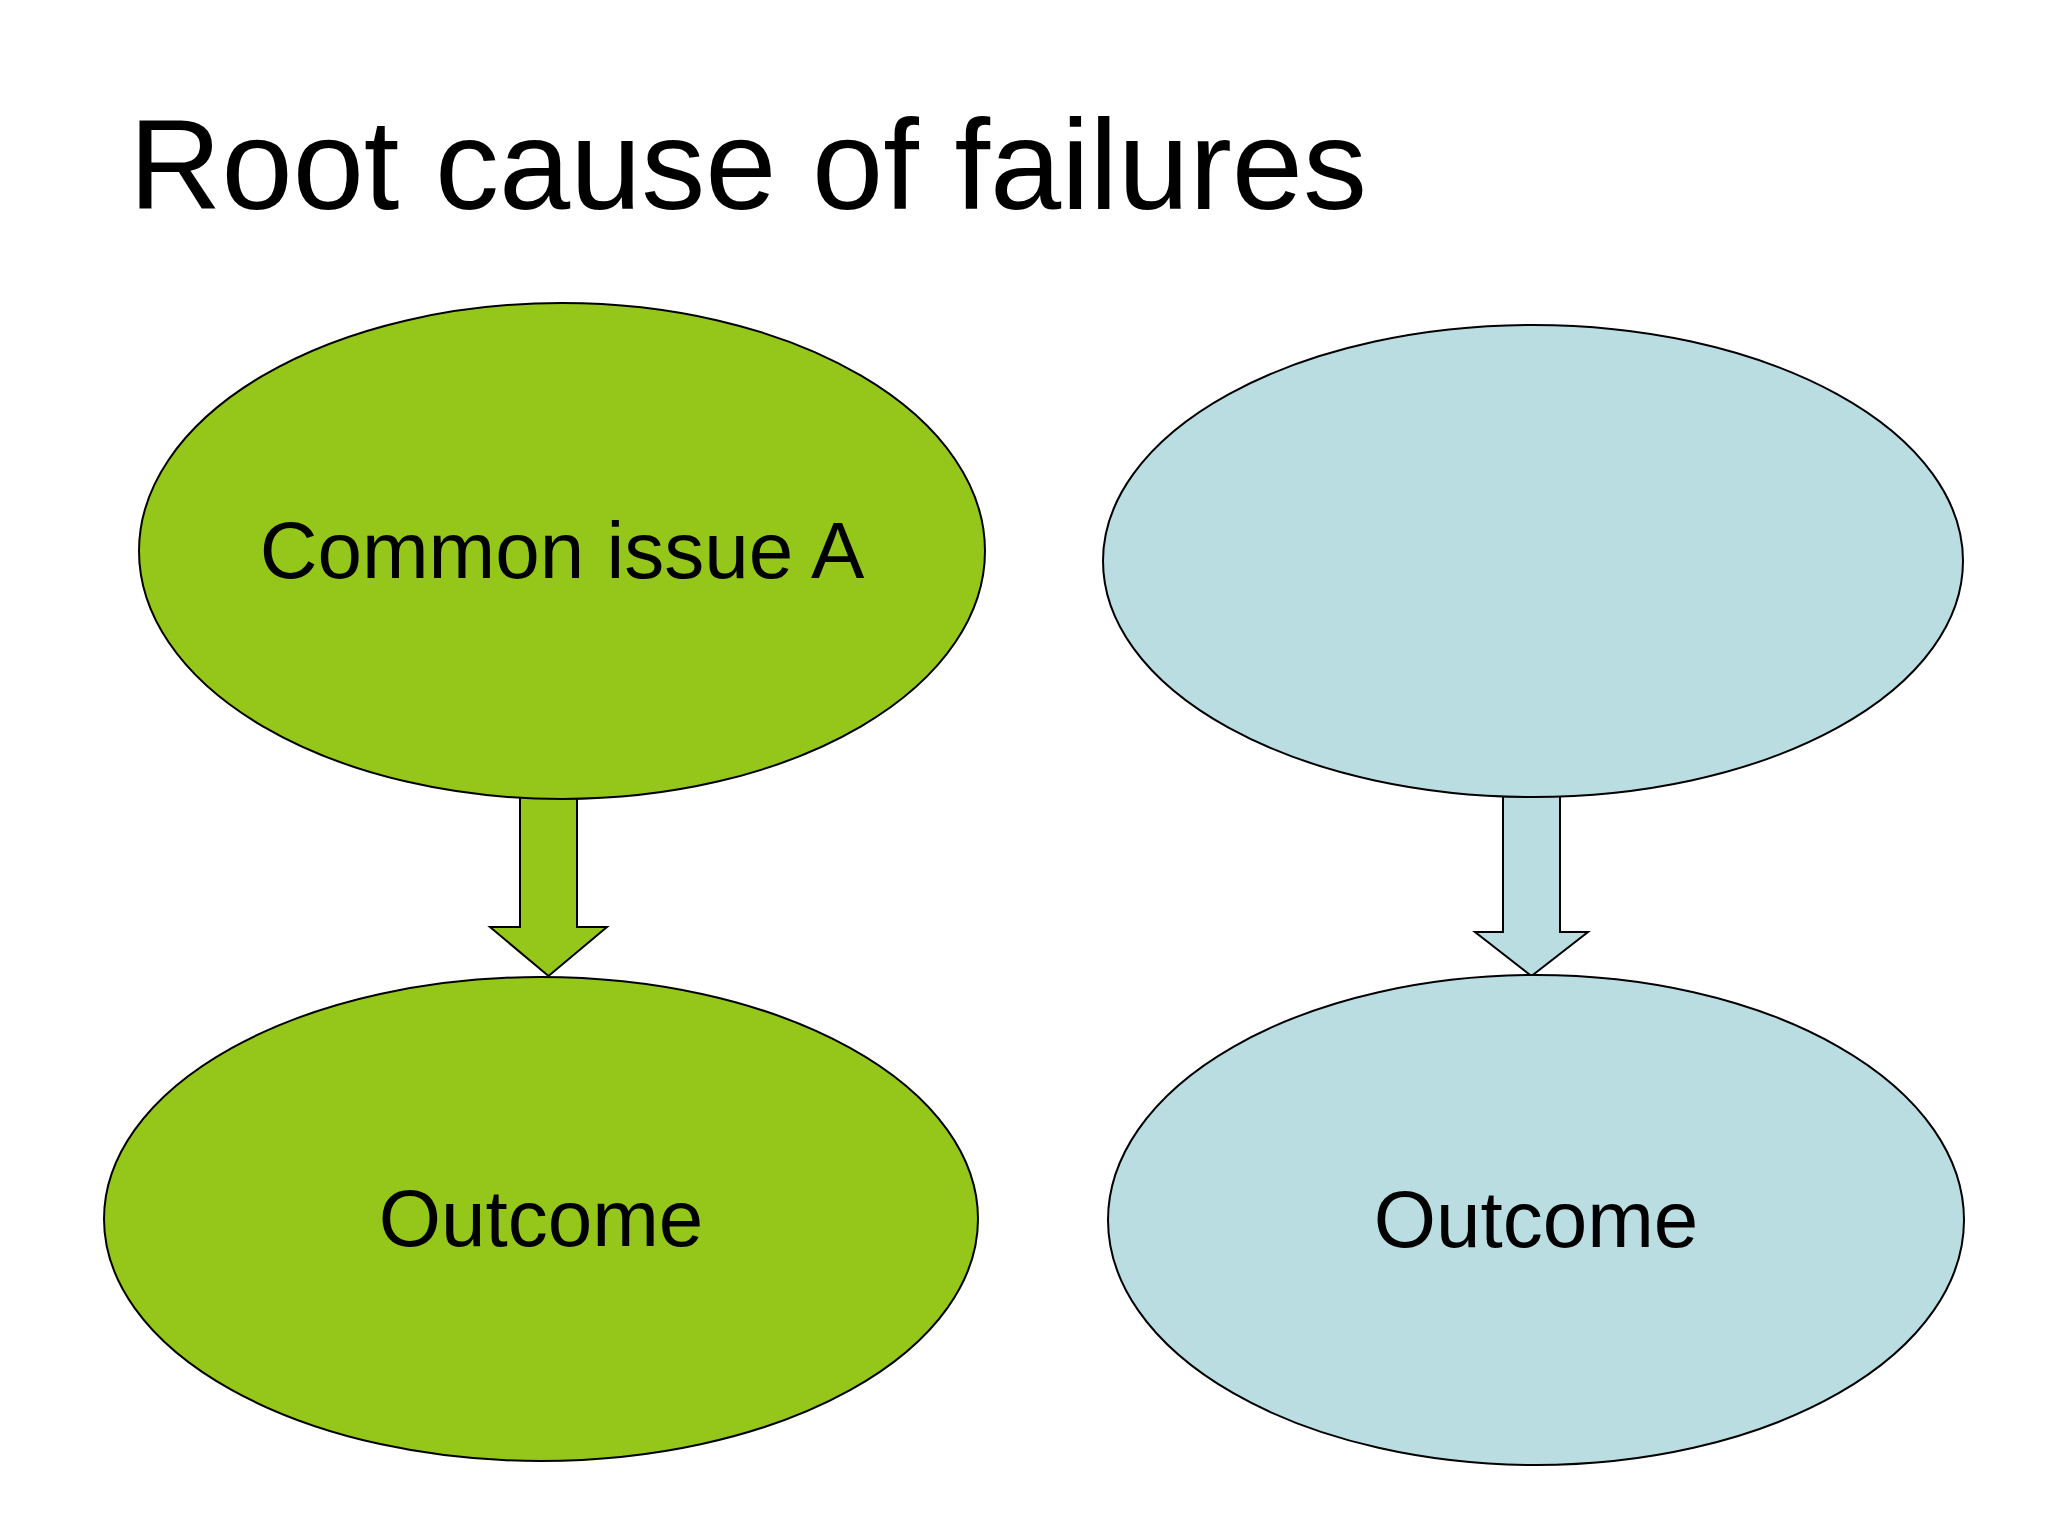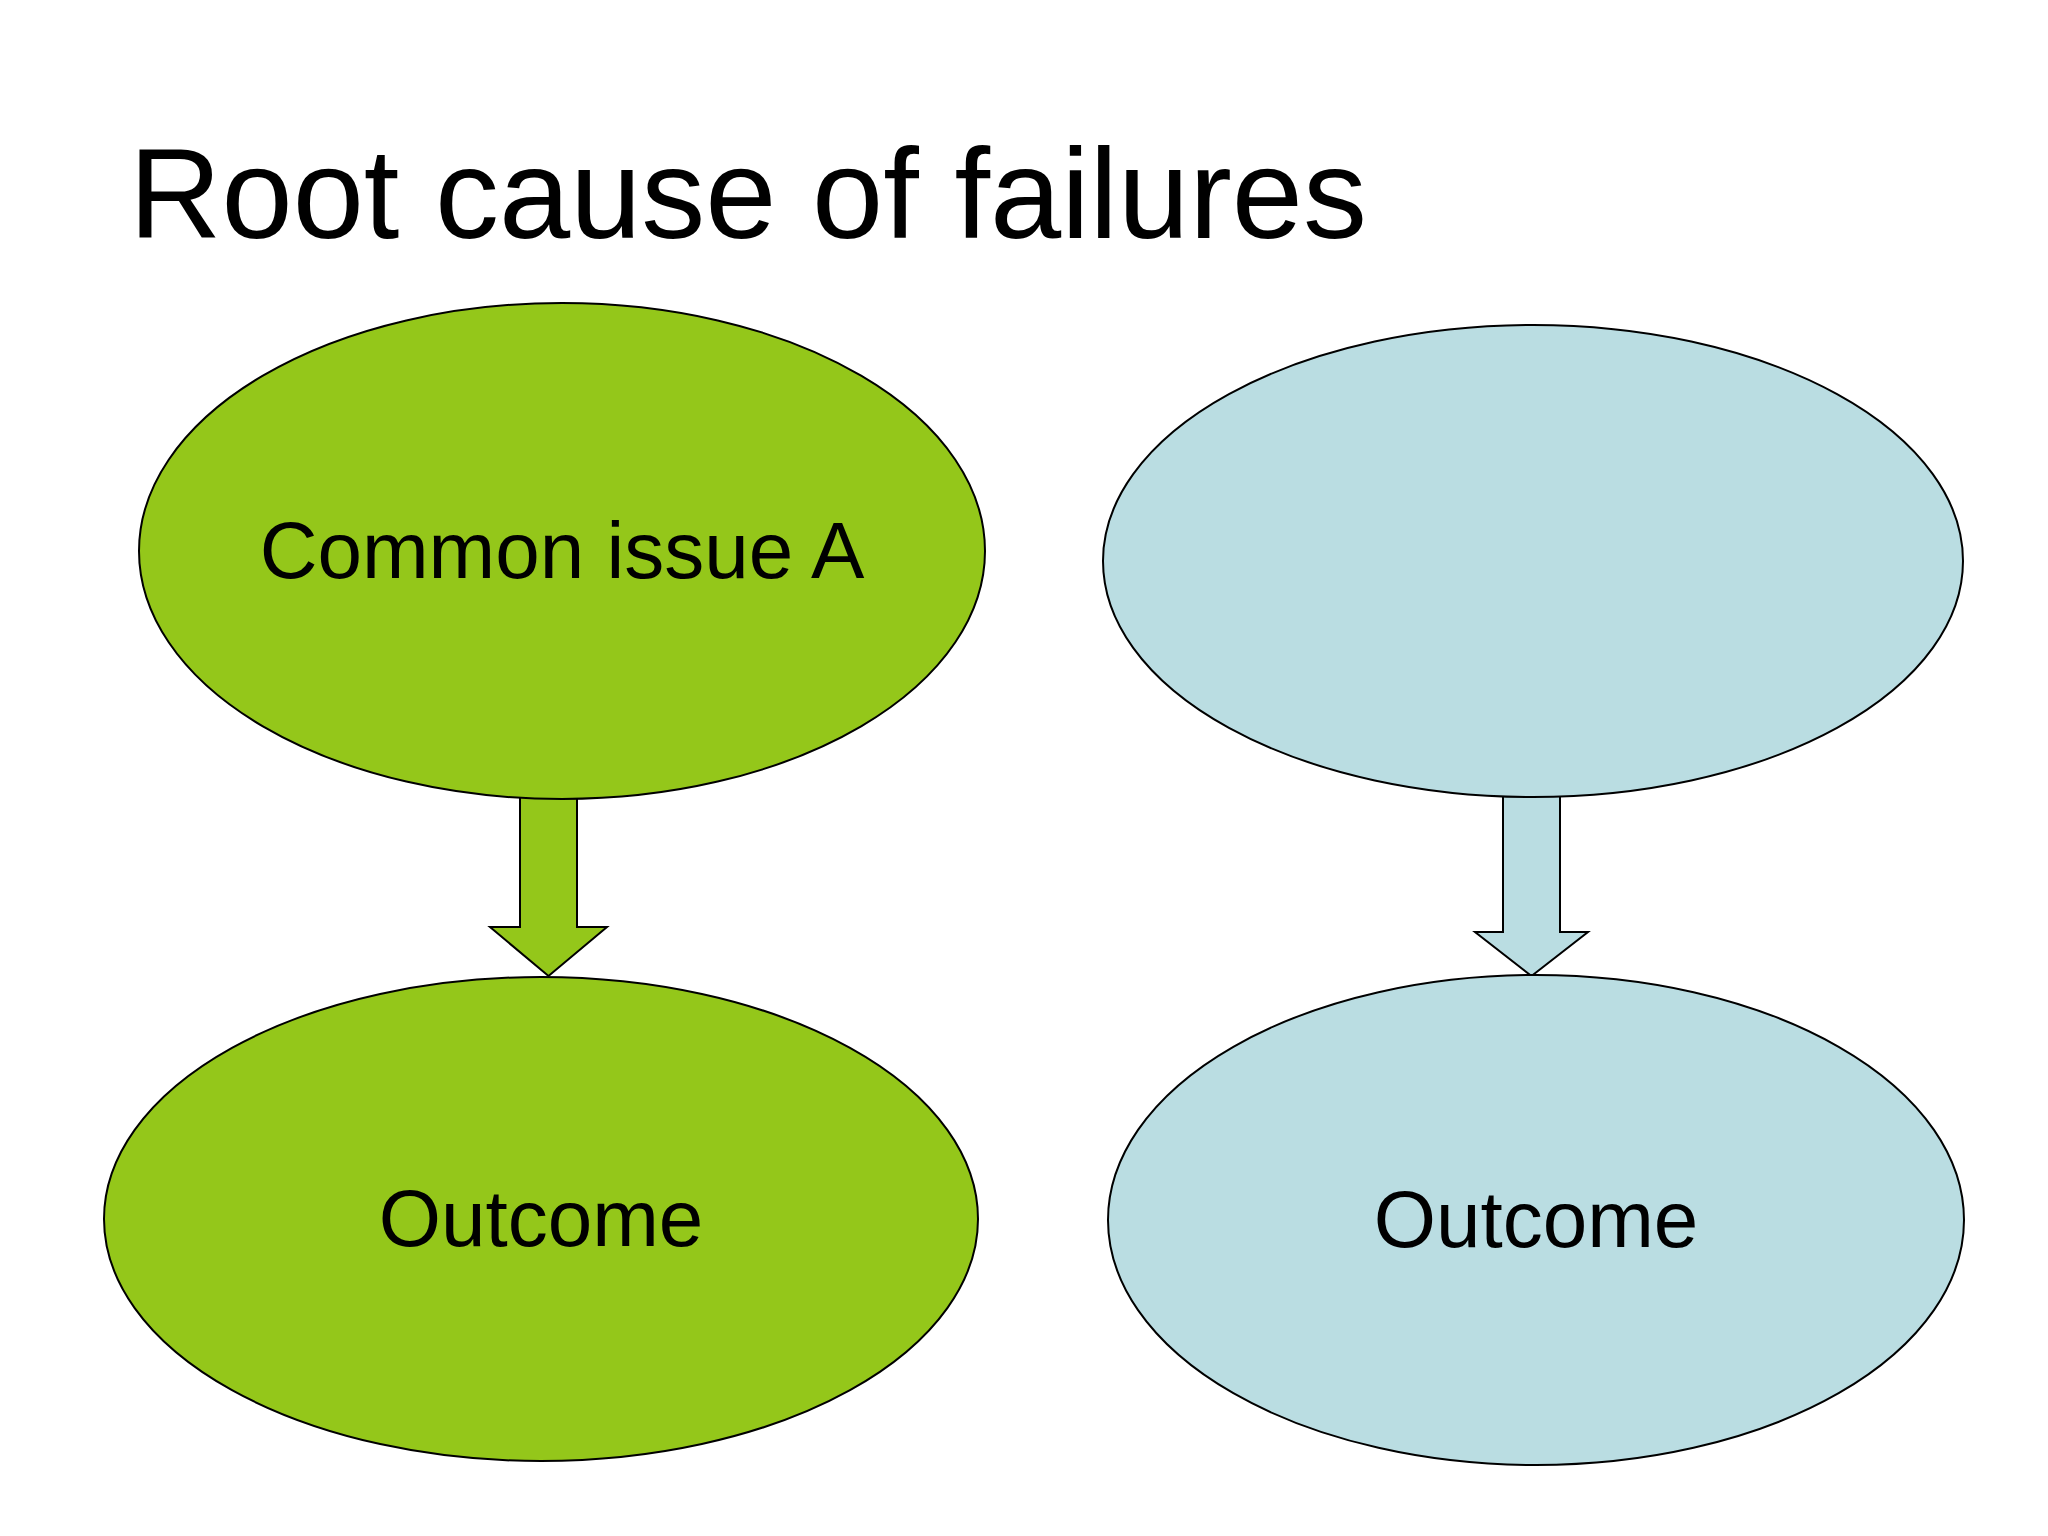--- a/index.html
+++ b/index.html
@@ -19,21 +19,20 @@
   .slide-title {
     position: absolute;
     left: 129px;
     top: 101px;
     font-size: 128px;
     line-height: 1;
     font-weight: 400;
     white-space: nowrap;
     color: #000000;
     z-index: 3;
-    margin-top: 29px;
   }
   .shape-layer {
     position: absolute;
     left: 0;
     top: 0;
     width: 2048px;
     height: 1536px;
     z-index: 1;
   }
   .node-label {

